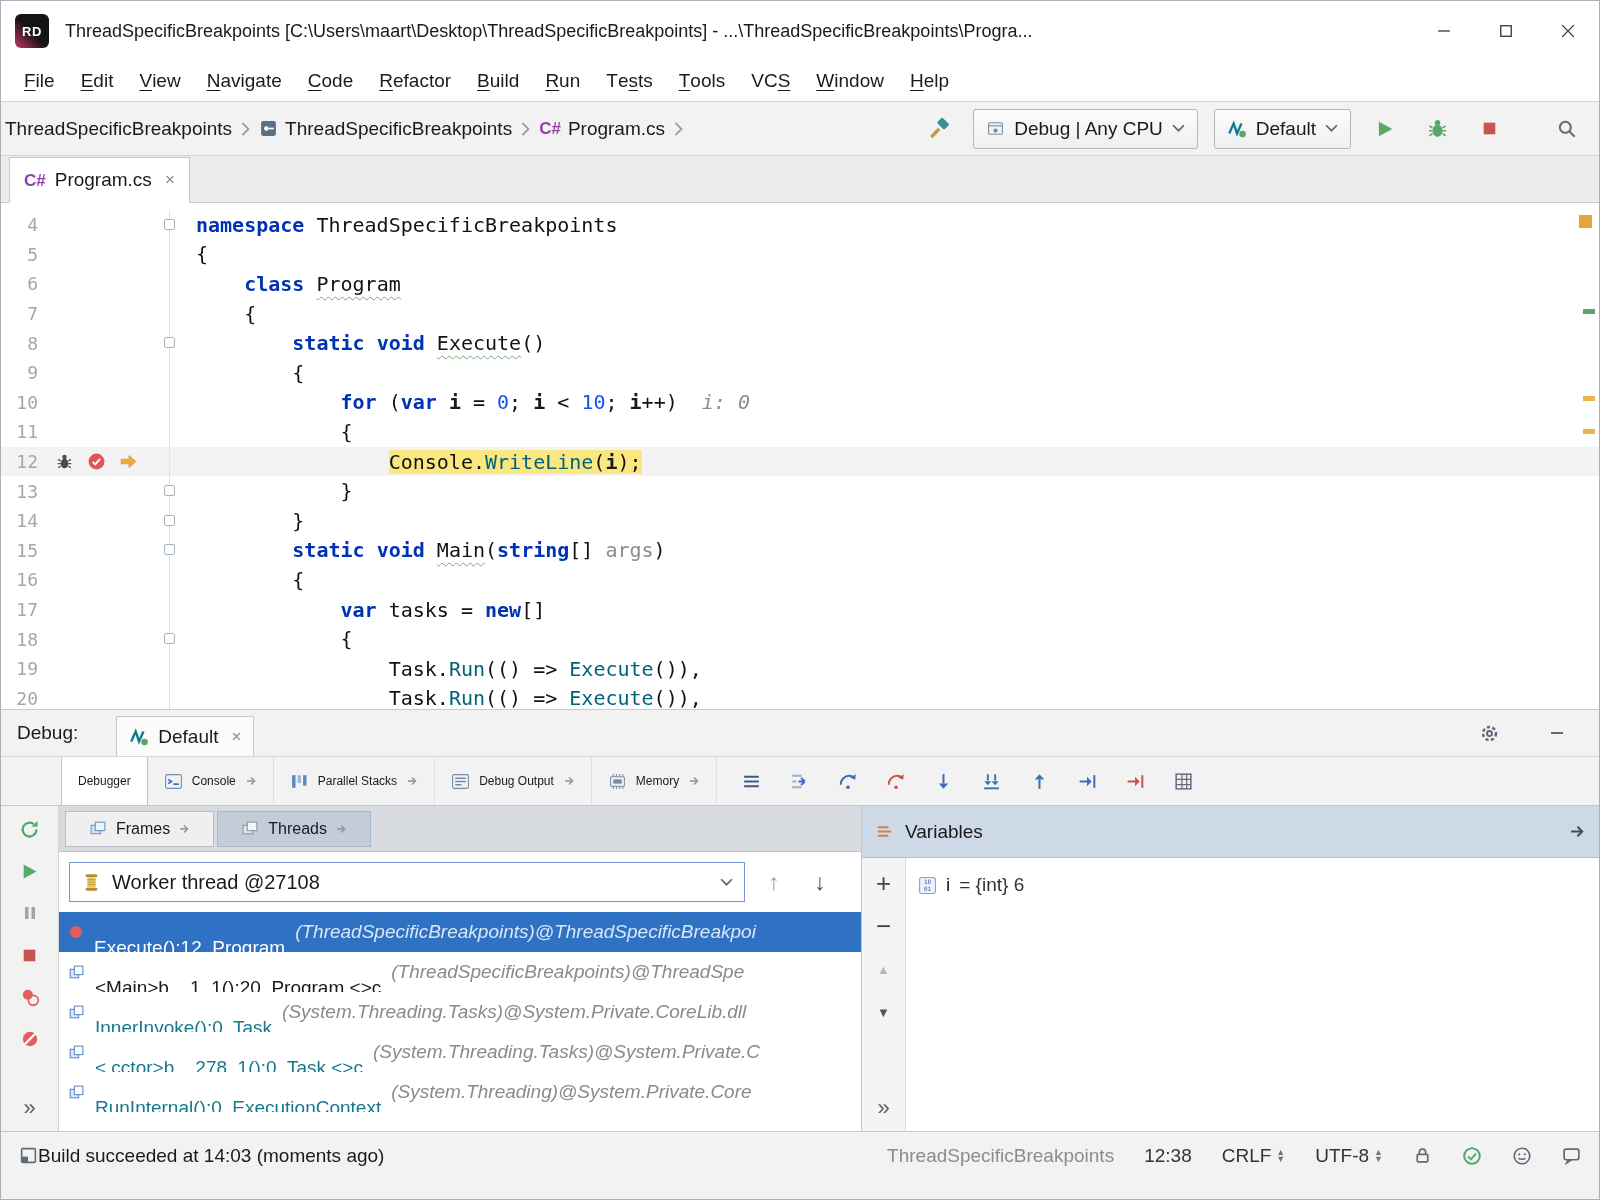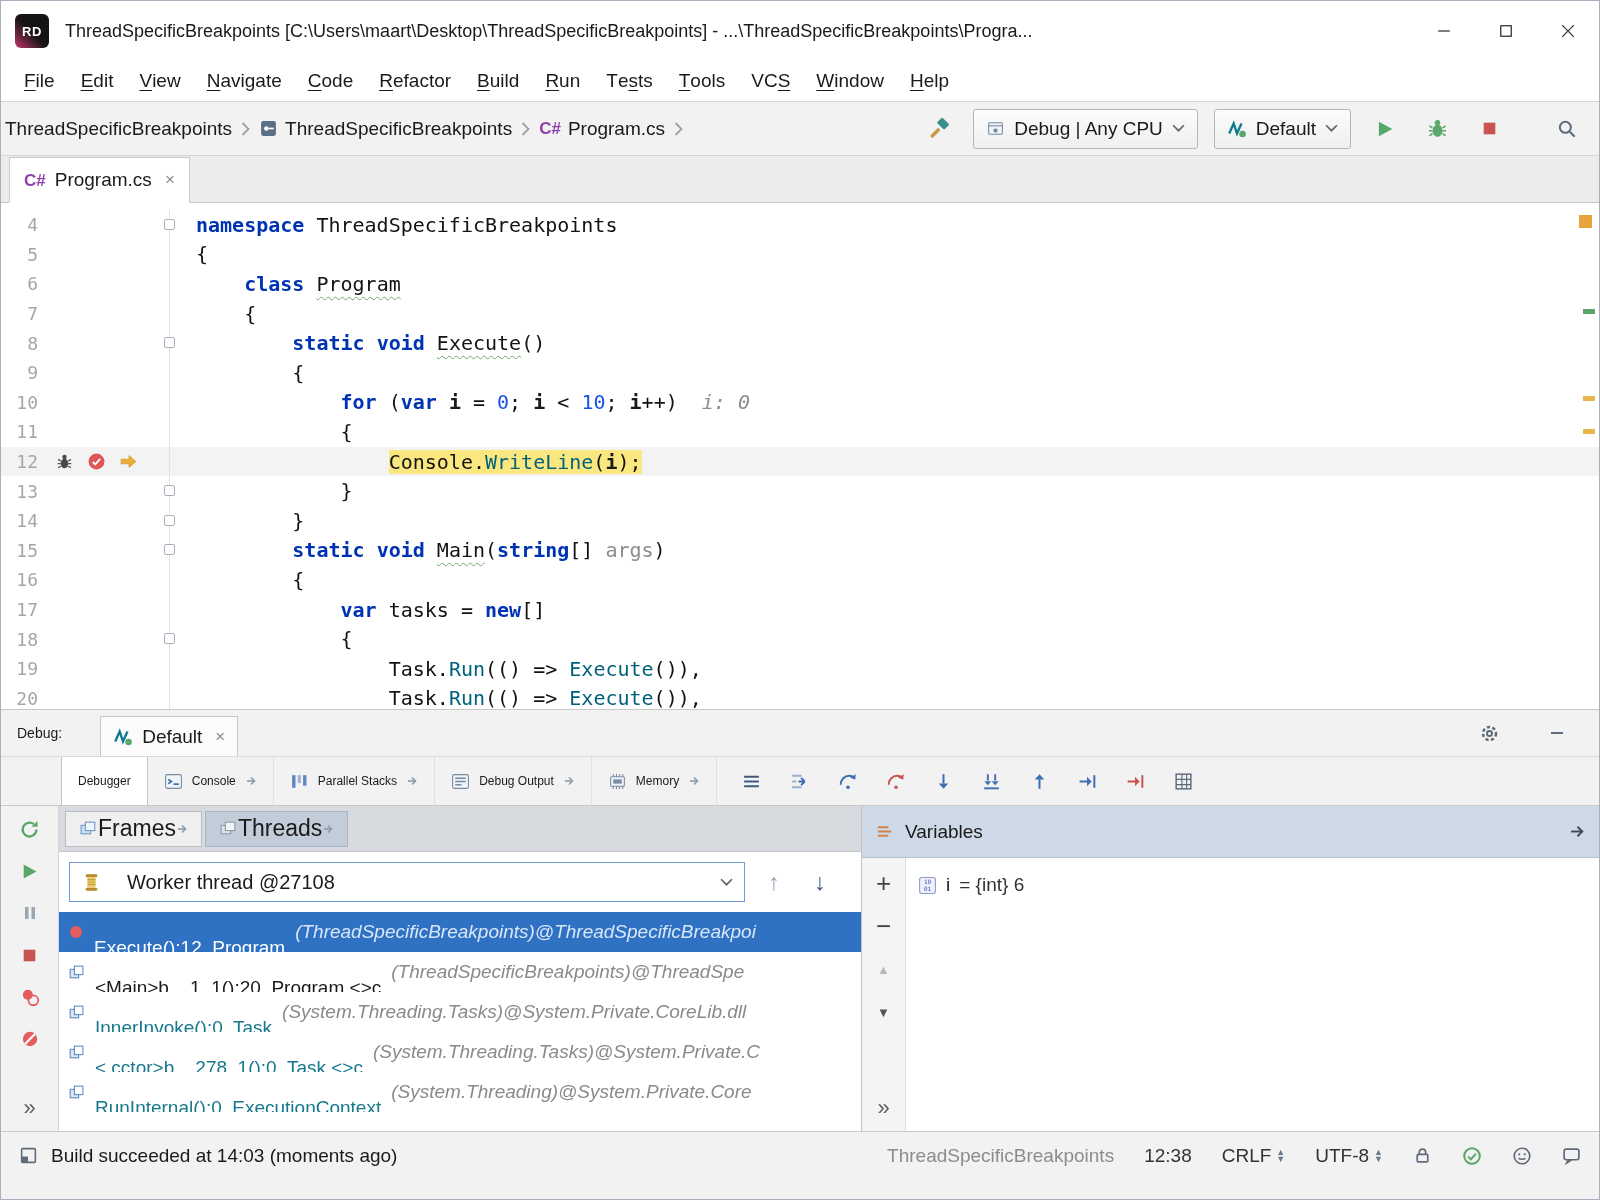--- a/index.html
+++ b/index.html
@@ -57,44 +57,44 @@
 .hl { background:#fbe77f; }
 .stripe { position:absolute; top:0; right:0; width:26px; bottom:0; }
 .stripe .sq { position:absolute; top:12px; right:7px; width:13px; height:13px; background:#e8a33d; }
 .stripe .mk { position:absolute; right:4px; width:12px; height:5px; }
 .mk.g { top:106px; background:#59a869; }
 .mk.o1 { top:193px; background:#e8b64c; }
 .mk.o2 { top:226px; background:#e8b64c; }
 
 
 .debug-header { height:47px; background:#f2f2f2; border-top:1px solid #c9c9c9; display:flex; align-items:flex-end; padding:0 16px; flex:0 0 auto; }
-.dh-label { font-size:14px; align-self:center; }
+.dh-label { font-size:19px; align-self:center; }
 .session-tab { margin-left:38px; height:40px; background:#fbfbfb; border:1px solid #c9c9c9; border-bottom:none; display:flex; align-items:center; gap:9px; padding:0 12px; font-size:19px; }
 .dh-right { margin-left:auto; display:flex; align-items:center; gap:28px; align-self:center; padding-right:6px; }
 
 
 .debug-tabs-row { height:50px; background:#f2f2f2; border-top:1px solid #d9d9d9; border-bottom:1px solid #c9c9c9; display:flex; align-items:stretch; padding-left:60px; flex:0 0 auto; overflow:hidden; }
 .dtabs { display:flex; align-items:stretch; }
 .dtab { display:flex; align-items:center; gap:9px; padding:0 16px; font-size:12px; border-right:1px solid #e0e0e0; }
 .dtab.sel { background:#fff; border:1px solid #c4c4c4; border-top:none; border-bottom:none; }
 .step-toolbar { display:flex; align-items:center; gap:8px; margin-left:14px; }
 .icon-btn { width:40px; height:40px; display:flex; align-items:center; justify-content:center; }
 
 
 .debug-body { flex:0 0 325px; display:flex; background:#fff; overflow:hidden; }
 .dbg-left { width:58px; background:#f2f2f2; border-right:1px solid #d6d6d6; display:flex; flex-direction:column; align-items:center; padding:8px 0; gap:12px; }
 .dbg-left .icon-btn { width:30px; height:30px; }
 .push { margin-top:auto; }
 .frames-pane { width:803px; display:flex; flex-direction:column; border-right:1px solid #c4c4c4; background:#fff; }
 .frames-tabs { height:46px; background:#d7dade; border-bottom:1px solid #c2c6cc; display:flex; align-items:center; padding-left:6px; gap:3px; flex:0 0 auto; }
-.ftab { height:36px; display:flex; align-items:center; padding:0 13px; font-size:23px; border:1px solid transparent; }
+.ftab { height:36px; display:flex; align-items:center; gap:8px; padding:0 23px; font-size:16px; border:1px solid transparent; }
 .ftab.sel { background:#efefef; border-color:#b9bdc3; }
 .ftab.uns { background:#c3cdd9; border-color:#aab6c4; }
 .thread-row { height:60px; display:flex; align-items:center; gap:12px; padding:0 10px; flex:0 0 auto; }
-.thread-combo { width:676px; height:40px; border:1px solid #6f9bd2; background:#fff; display:flex; align-items:center; gap:25px; padding:8px 11px; font-size:20px; }
+.thread-combo { width:676px; height:40px; border:1px solid #6f9bd2; background:#fff; display:flex; align-items:center; gap:10px; padding:8px 11px; font-size:20px; }
 .thread-combo .lbl { flex:1; white-space:nowrap; overflow:hidden; }
 .nav-btn { width:34px; height:34px; display:flex; align-items:center; justify-content:center; }
 .frames-list { flex:1; overflow:hidden; }
 .frow { height:40px; display:flex; align-items:center; gap:10px; padding:0 9px; font-size:19px; white-space:nowrap; overflow:hidden; }
 .frow .fmain { color:#1a1a1a;margin-top:32px; }
 .frow .floc { font-style:italic; color:#8a8a8a; }
 .frow.ext .fmain { color:#16788e; }
 .frow.sel { background:#2f72c4; }
 .frow.sel .fmain { color:#fff; }
 .frow.sel .floc { color:#d9e6f7; }
@@ -102,21 +102,21 @@
 .vars-header { height:52px; background:#cdd9e6; border-bottom:1px solid #b4c2d0; display:flex; align-items:center; gap:11px; padding:0 13px; font-size:19px; flex:0 0 auto; }
 .vh-right { margin-left:auto; }
 .vars-body { flex:1; display:flex; }
 .watch-strip { width:44px; background:#f4f4f4; border-right:1px solid #ddd; display:flex; flex-direction:column; align-items:center; padding:12px 0 10px; gap:17px; }
 .vars-tree { flex:1; padding:10px 12px; }
 .vrow { display:flex; align-items:center; gap:9px; font-size:19px; height:34px; }
 .vval { color:#333; }
 
 
 .statusbar { height:68px; background:#f2f2f2; border-top:1px solid #c9c9c9; display:flex; align-items:center; padding:0 18px 20px; font-size:19px; flex:0 0 auto; }
-.sb-msg { margin-left:13px; }
+.sb-msg { }
 .sb-right { margin-left:auto; display:flex; align-items:center; gap:30px; }
 .sb-project { color:#8c8c8c; }
 .sb-item { display:flex; align-items:center; gap:5px; color:#333; }
 .ud { display:inline-flex; flex-direction:column; font-size:9px; line-height:7px; color:#6a7a8a; }
 </style>
 </head>
 <body>
 
 <div class="window">
 

